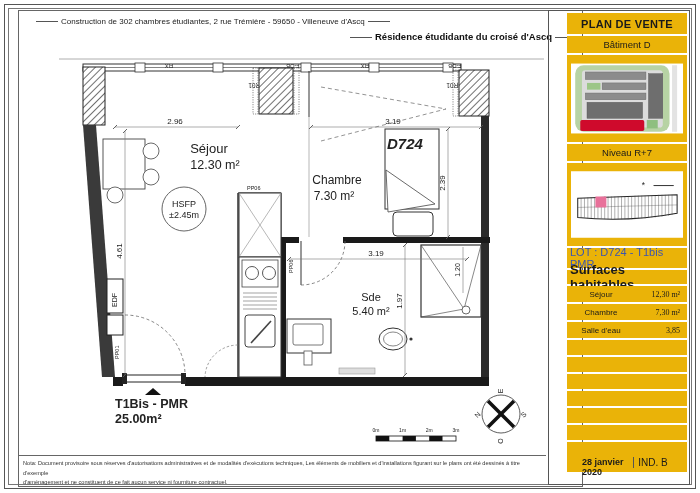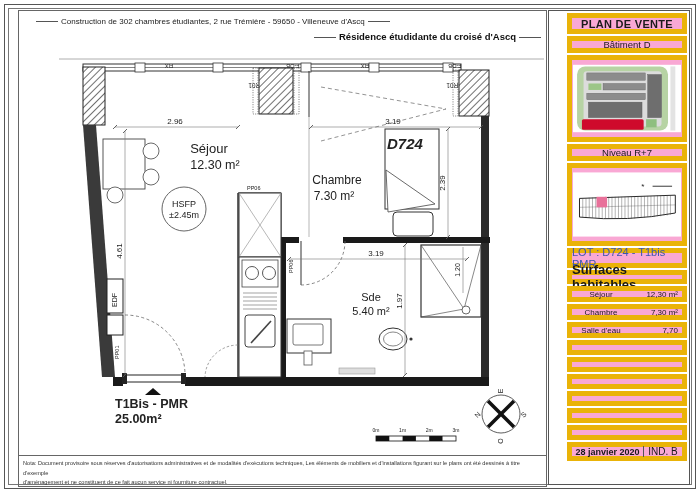--- a/index.html
+++ b/index.html
@@ -2,46 +2,46 @@
 <html><head>
 <meta charset="utf-8">
 <style>
   html,body{margin:0;padding:0;background:#e8e8e8;}
   .page{position:relative;width:700px;height:493px;background:#fff;
         font-family:"Liberation Sans",sans-serif;color:#1a1a1a;overflow:hidden;}
   .border-a{position:absolute;inset:4px;border:1px solid #555;pointer-events:none;}
   .border-b{position:absolute;inset:8px;border:1px solid #777;pointer-events:none;}
 
   
-  .main-frame{position:absolute;left:18px;top:10px;width:527px;height:475px;border:1px solid #666;}
+  .main-frame{position:absolute;left:18px;top:10px;width:527px;height:475px;border:1px solid #666;padding-left:36px;}
   .hdr1{position:absolute;left:14px;top:6px;font-size:8px;color:#222;white-space:nowrap;}
   .hdr-dash{display:inline-block;width:22px;border-bottom:1px solid #555;vertical-align:middle;margin:0 3px;}
   .hdr2{position:absolute;right:2px;top:20px;font-size:9.5px;font-weight:bold;color:#111;white-space:nowrap;}
   .plan-wrap{position:absolute;left:0px;top:40px;width:527px;height:400px;}
   .note{position:absolute;left:0;bottom:0;width:527px;height:31px;border-top:1px solid #666;
         font-size:5.6px;color:#333;line-height:1.7;padding:3px 4px;box-sizing:border-box;}
 
   
   .sidebar{position:absolute;left:548px;top:10px;width:142px;height:475px;border:1px solid #555;
            box-sizing:border-box;display:flex;flex-direction:column;gap:2px;padding:2px;}
-  .sb-box{border:5px solid #eab308;box-sizing:border-box;display:flex;align-items:center;justify-content:center;flex:0 0 auto;background:#f9a8d4;margin-left:16px;}
+  .sb-box{border:3px solid #eab308;box-sizing:border-box;display:flex;align-items:center;justify-content:center;flex:0 0 auto;background:#eab308;margin-left:16px;}
   .sb-title{height:21px;font-size:11px;font-weight:bold;letter-spacing:.3px;}
   .sb-sub{height:17px;font-size:9.5px;}
   .sb-map{height:87px;padding:1px;}
   .sb-key{height:83px;padding:1px;}
   .sb-lot{height:20px;font-size:11px;}
   .sb-thead{height:14px;font-size:13px;font-weight:bold;}
   .sb-row{height:16px;font-size:8px;display:flex;align-items:center;}
   .sb-row .lbl{flex:1;text-align:center;}
-  .sb-row .val{width:48px;text-align:right;padding-right:4px;}
+  .sb-row .val{width:48px;text-align:right;padding-right:4px;font-family:Liberation Serif, serif;}
   .sb-empty{height:15px;}
   .sb-total{height:16px;font-size:7.3px;font-weight:bold;display:flex;align-items:center;}
   .sb-total .lbl{flex:1;text-align:left;padding-left:4px;}
   .sb-total .val{width:44px;text-align:right;padding-right:4px;}
-  .sb-date{height:19px;display:flex;padding:0;align-items:center;}
+  .sb-date{height:19px;display:flex;padding:12px;align-items:flex-start;}
   .sb-date .d{flex:1;display:flex;align-items:center;justify-content:center;font-size:9px;font-weight:bold;}
   .sb-date .i{width:38px;border-left:1px solid #555;display:flex;align-items:center;justify-content:center;font-size:10px;font-weight:normal;}
   svg{display:block;}
   text{font-family:"Liberation Sans",sans-serif;fill:#222;}
 </style>
 </head>
 <body>
 
 <div class="page">
   <div class="border-a"></div>
@@ -340,21 +340,21 @@
     <div class="sb-box sb-row">
       <span class="lbl">Séjour</span>
       <span class="val">12,30 m²</span>
     </div>
     <div class="sb-box sb-row">
       <span class="lbl">Chambre</span>
       <span class="val">7,30 m²</span>
     </div>
     <div class="sb-box sb-row">
       <span class="lbl">Salle d'eau</span>
-      <span class="val">7,70</span>
+      <span class="val">3,85</span>
     </div>
     <div class="sb-box sb-empty"></div>
     <div class="sb-box sb-empty"></div>
     <div class="sb-box sb-empty"></div>
     <div class="sb-box sb-empty"></div>
 
     <div class="sb-box sb-empty"></div>
     <div class="sb-box sb-empty"></div>
 
     <div class="sb-box sb-date">

